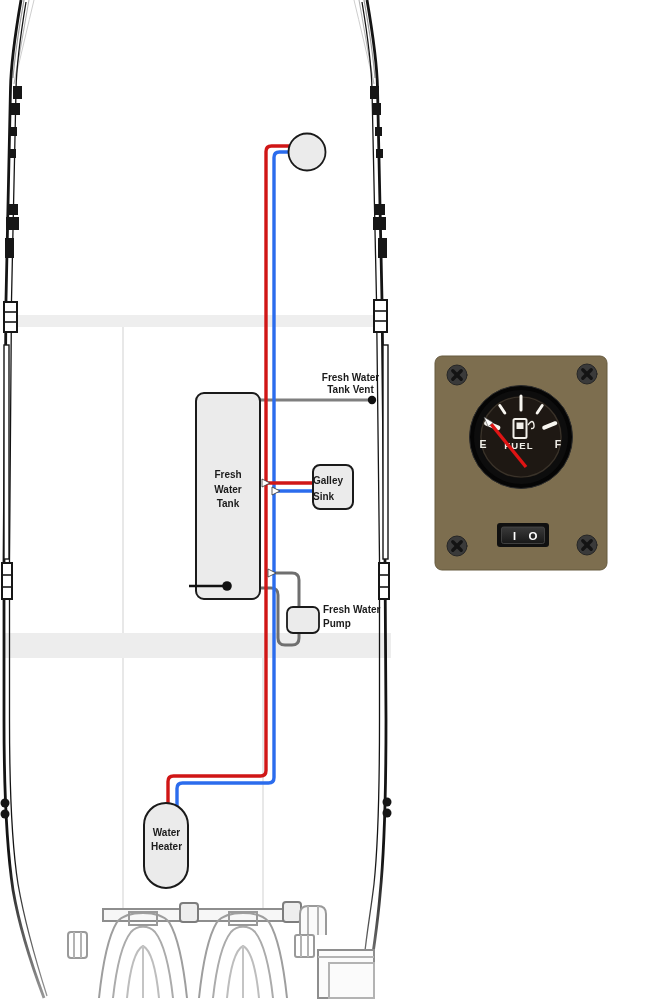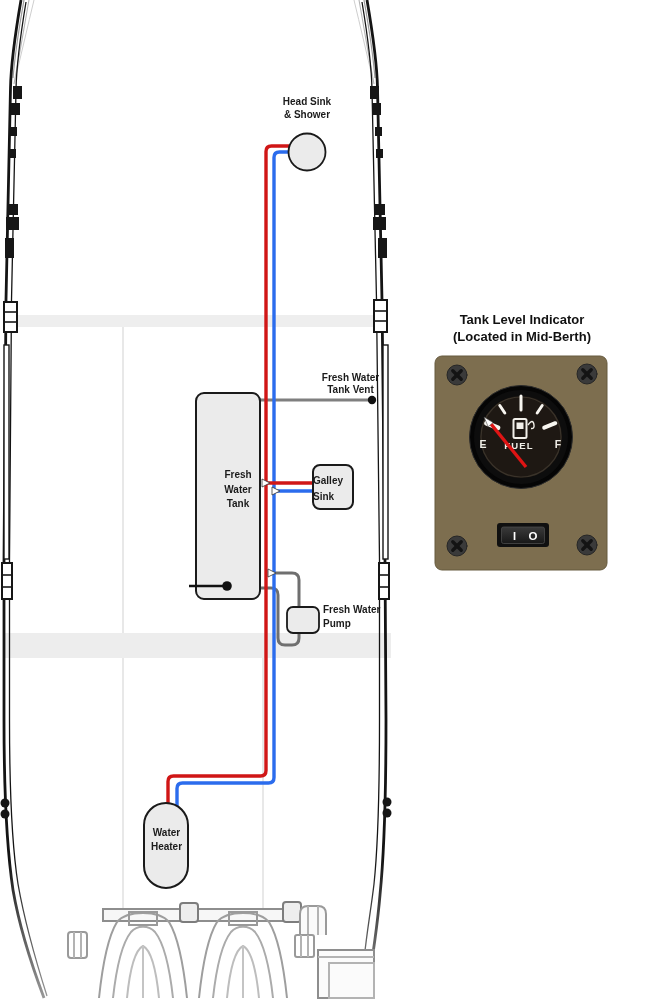--- a/index.html
+++ b/index.html
@@ -3,21 +3,21 @@
 <meta charset="utf-8">
 <style>
   html,body{margin:0;padding:0;background:#fff;}
   #stage{position:relative;width:651px;height:1000px;background:#fff;overflow:hidden;
          font-family:"Liberation Sans",sans-serif;}
   #art{position:absolute;left:0;top:0;}
   .label{position:absolute;font-family:"Liberation Sans",sans-serif;font-weight:bold;
          color:#1b1b1b;white-space:pre-line;line-height:12.5px;font-size:10px;}
   .lbl-head-sink{left:247px;top:96px;width:120px;text-align:center;}
   .lbl-vent{left:300px;top:372px;width:101px;text-align:center;line-height:12px;}
-  .lbl-tank{left:196px;top:468px;width:64px;text-align:center;line-height:14.5px;padding-left:10px;}
+  .lbl-tank{left:196px;top:468px;width:64px;text-align:center;line-height:14.5px;}
   .lbl-galley{left:313px;top:473px;width:59px;line-height:16px;}
   .lbl-sending{left:68px;top:570px;width:120px;text-align:right;font-size:13px;line-height:16px;color:#111;}
   .lbl-pump{left:323px;top:603px;width:76px;text-align:left;line-height:13.5px;}
   .lbl-heater{left:144px;top:826px;width:45px;text-align:center;line-height:14px;}
   .lbl-panel-title{left:426px;top:312px;width:192px;text-align:center;font-size:13px;line-height:16.5px;color:#111;}
   .svgtext{font-family:"Liberation Sans",sans-serif;font-weight:bold;}
 </style>
 </head>
 <body>
 
@@ -211,29 +211,25 @@
 
     <g>
       <rect x="497" y="523" width="52" height="24" rx="3" fill="#101010"></rect>
       <rect x="501.5" y="527" width="43" height="16.5" rx="2" fill="url(#swGrad)" stroke="#4a4a4a" stroke-width="0.8"></rect>
       <text class="svgtext" x="514.5" y="539.5" text-anchor="middle" font-size="11" fill="#ffffff">I</text>
       <text class="svgtext" x="533" y="539.5" text-anchor="middle" font-size="11.5" fill="#ffffff">O</text>
     </g>
   </g>
 </svg>
 
-<div class="label lbl-head-sink">Head Sink
-&amp; Shower</div>
 <div class="label lbl-vent">Fresh Water
 Tank Vent</div>
 <div class="label lbl-tank">Fresh
 Water
 Tank</div>
 <div class="label lbl-galley">Galley
 Sink</div>
 <div class="label lbl-pump">Fresh Water
 Pump</div>
 <div class="label lbl-heater">Water
 Heater</div>
-<div class="label lbl-panel-title">Tank Level Indicator
-(Located in Mid-Berth)</div>
 
 </div>
 
 </body></html>

